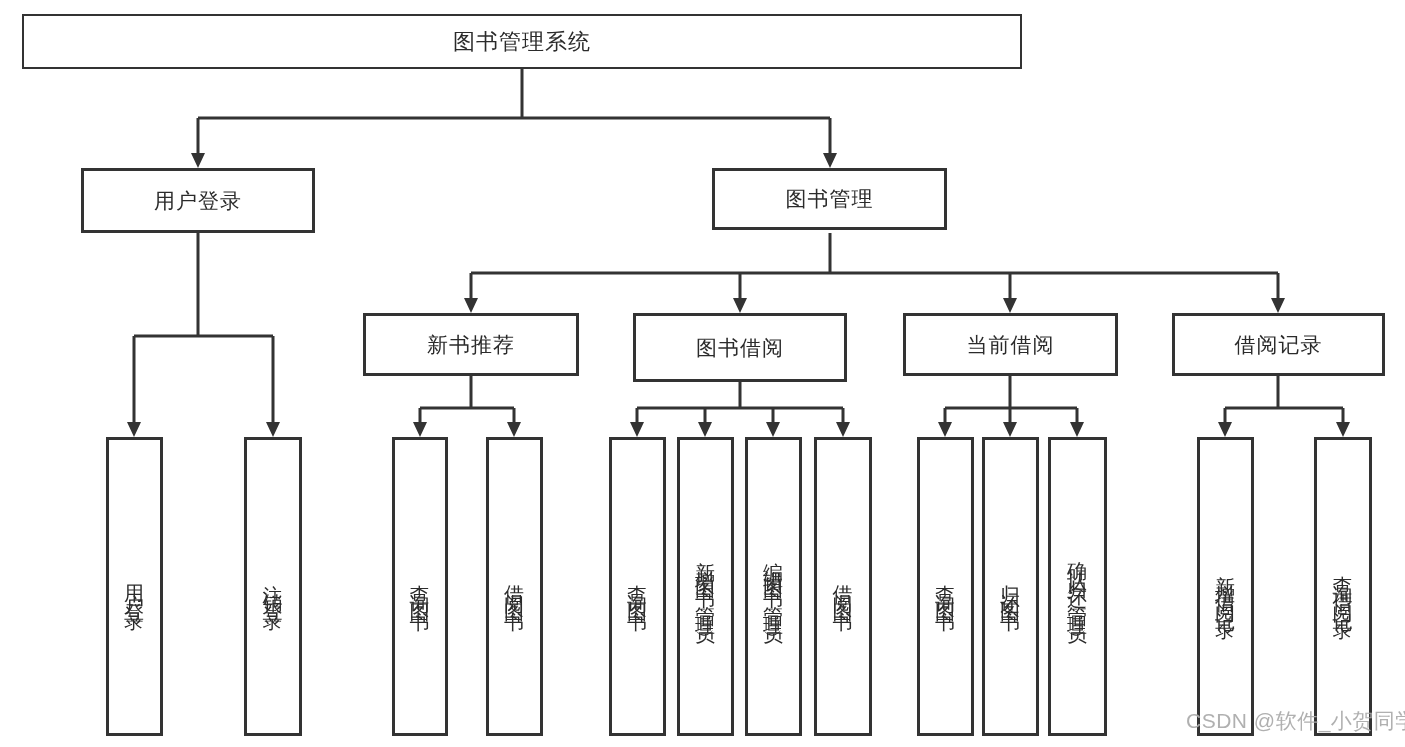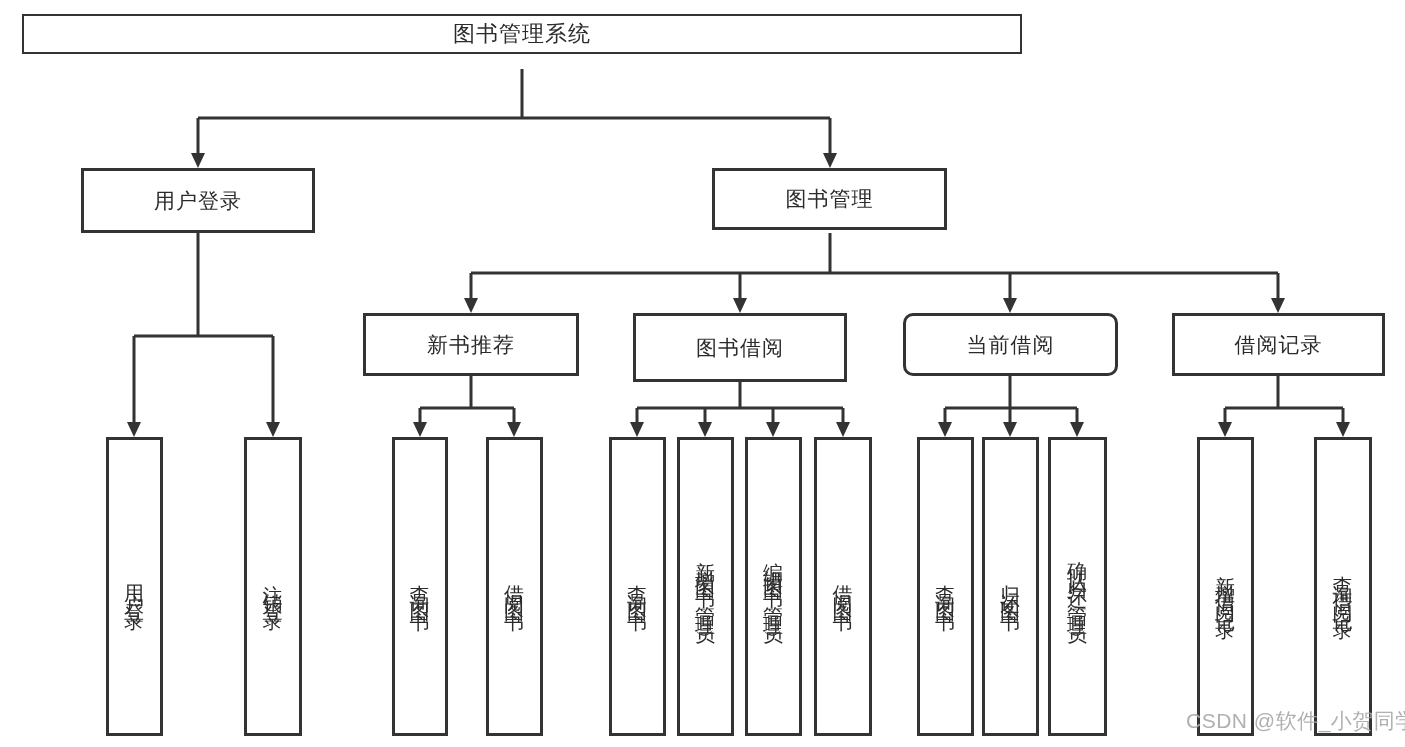--- a/index.html
+++ b/index.html
@@ -45,28 +45,28 @@
       M464 298 h14 L471 313 z  M733 298 h14 L740 313 z
       M1003 298 h14 L1010 313 z M1271 298 h14 L1278 313 z
       M413 422 h14 L420 437 z  M507 422 h14 L514 437 z
       M630 422 h14 L637 437 z  M698 422 h14 L705 437 z
       M766 422 h14 L773 437 z  M836 422 h14 L843 437 z
       M938 422 h14 L945 437 z  M1003 422 h14 L1010 437 z
       M1070 422 h14 L1077 437 z M1218 422 h14 L1225 437 z
       M1336 422 h14 L1343 437 z"></path>
   </svg>
 
-  <div class="node root" style="left:22px;top:14px;width:1000px;height:40px;font-family:Liberation Mono, monospace;">图书管理系统</div>
+  <div class="node root" style="left:22px;top:14px;width:1000px;height:55px;font-family:Liberation Mono, monospace;">图书管理系统</div>
 
   <div class="node" style="left:81px;top:168px;width:234px;height:65px;">用户登录</div>
   <div class="node" style="left:712px;top:168px;width:235px;height:62px;">图书管理</div>
 
   <div class="node" style="left:363px;top:313px;width:216px;height:63px;">新书推荐</div>
   <div class="node" style="left:633px;top:313px;width:214px;height:69px;">图书借阅</div>
-  <div class="node" style="left:903px;top:313px;width:215px;height:63px;border-radius:10px;">当前借阅</div>
+  <div class="node" style="left:903px;top:313px;width:215px;height:63px;">当前借阅</div>
   <div class="node" style="left:1172px;top:313px;width:213px;height:63px;text-align:center;">借阅记录</div>
 
   <div class="node v" style="left:106px;top:437px;width:57px;height:299px;">
     <span>用户登录</span>
   </div>
   <div class="node v" style="left:244px;top:437px;width:58px;height:299px;">
     <span>注销登录</span>
   </div>
 
   <div class="node v" style="left:392px;top:437px;width:56px;height:299px;">

